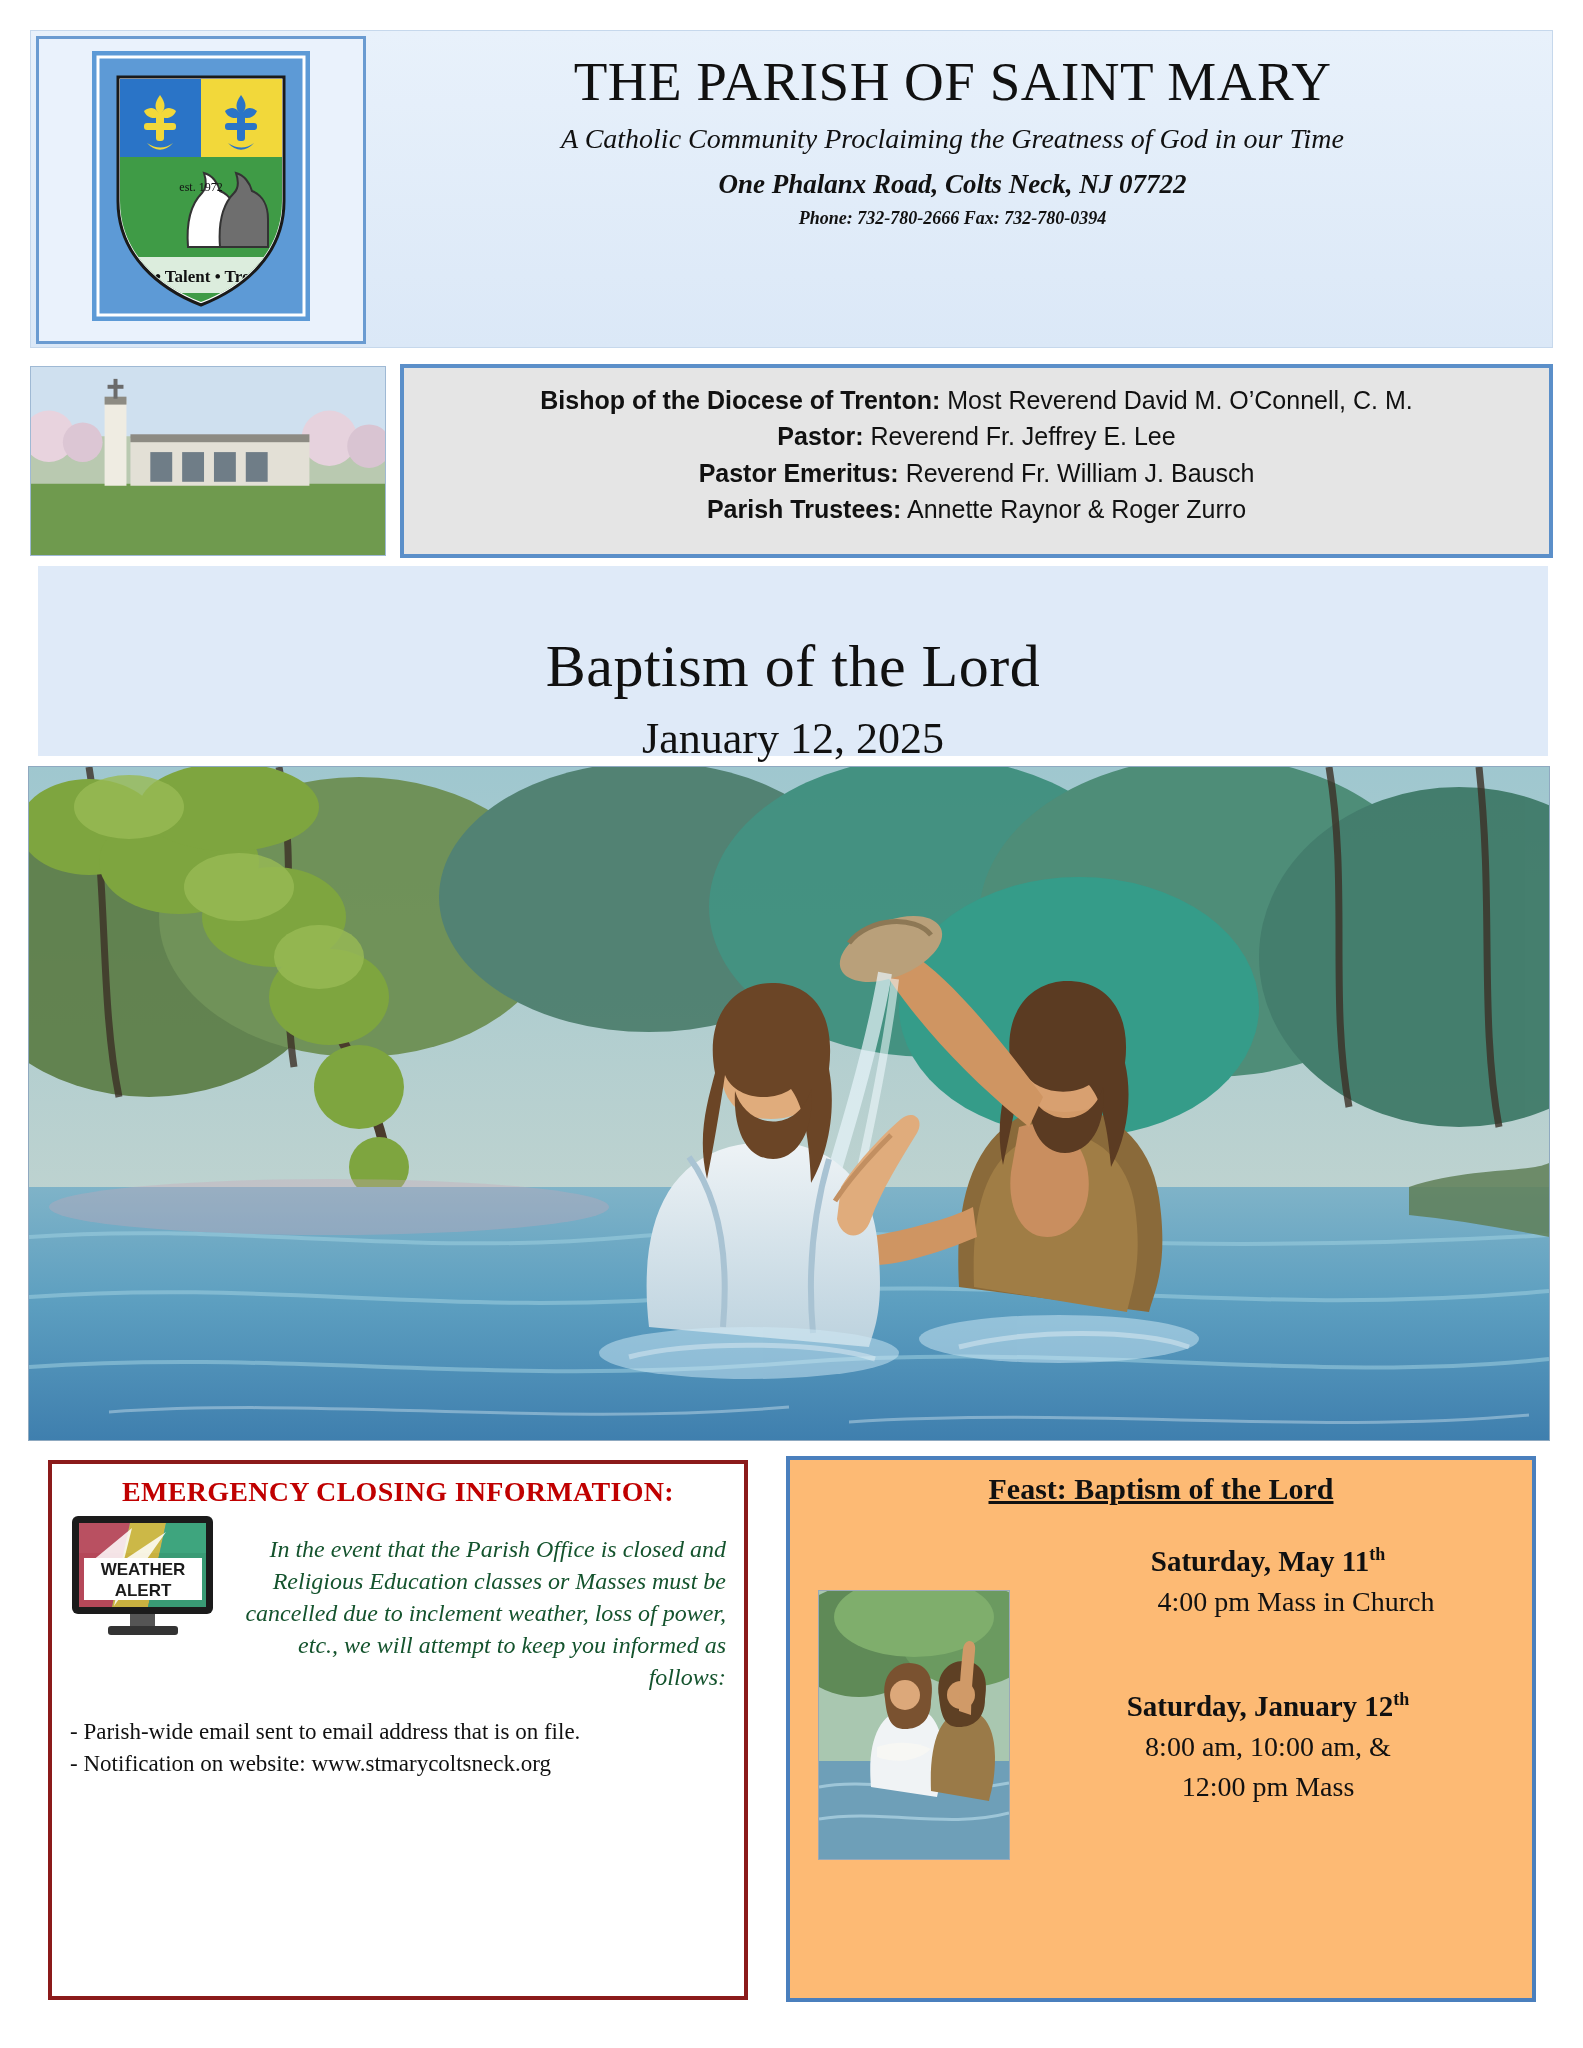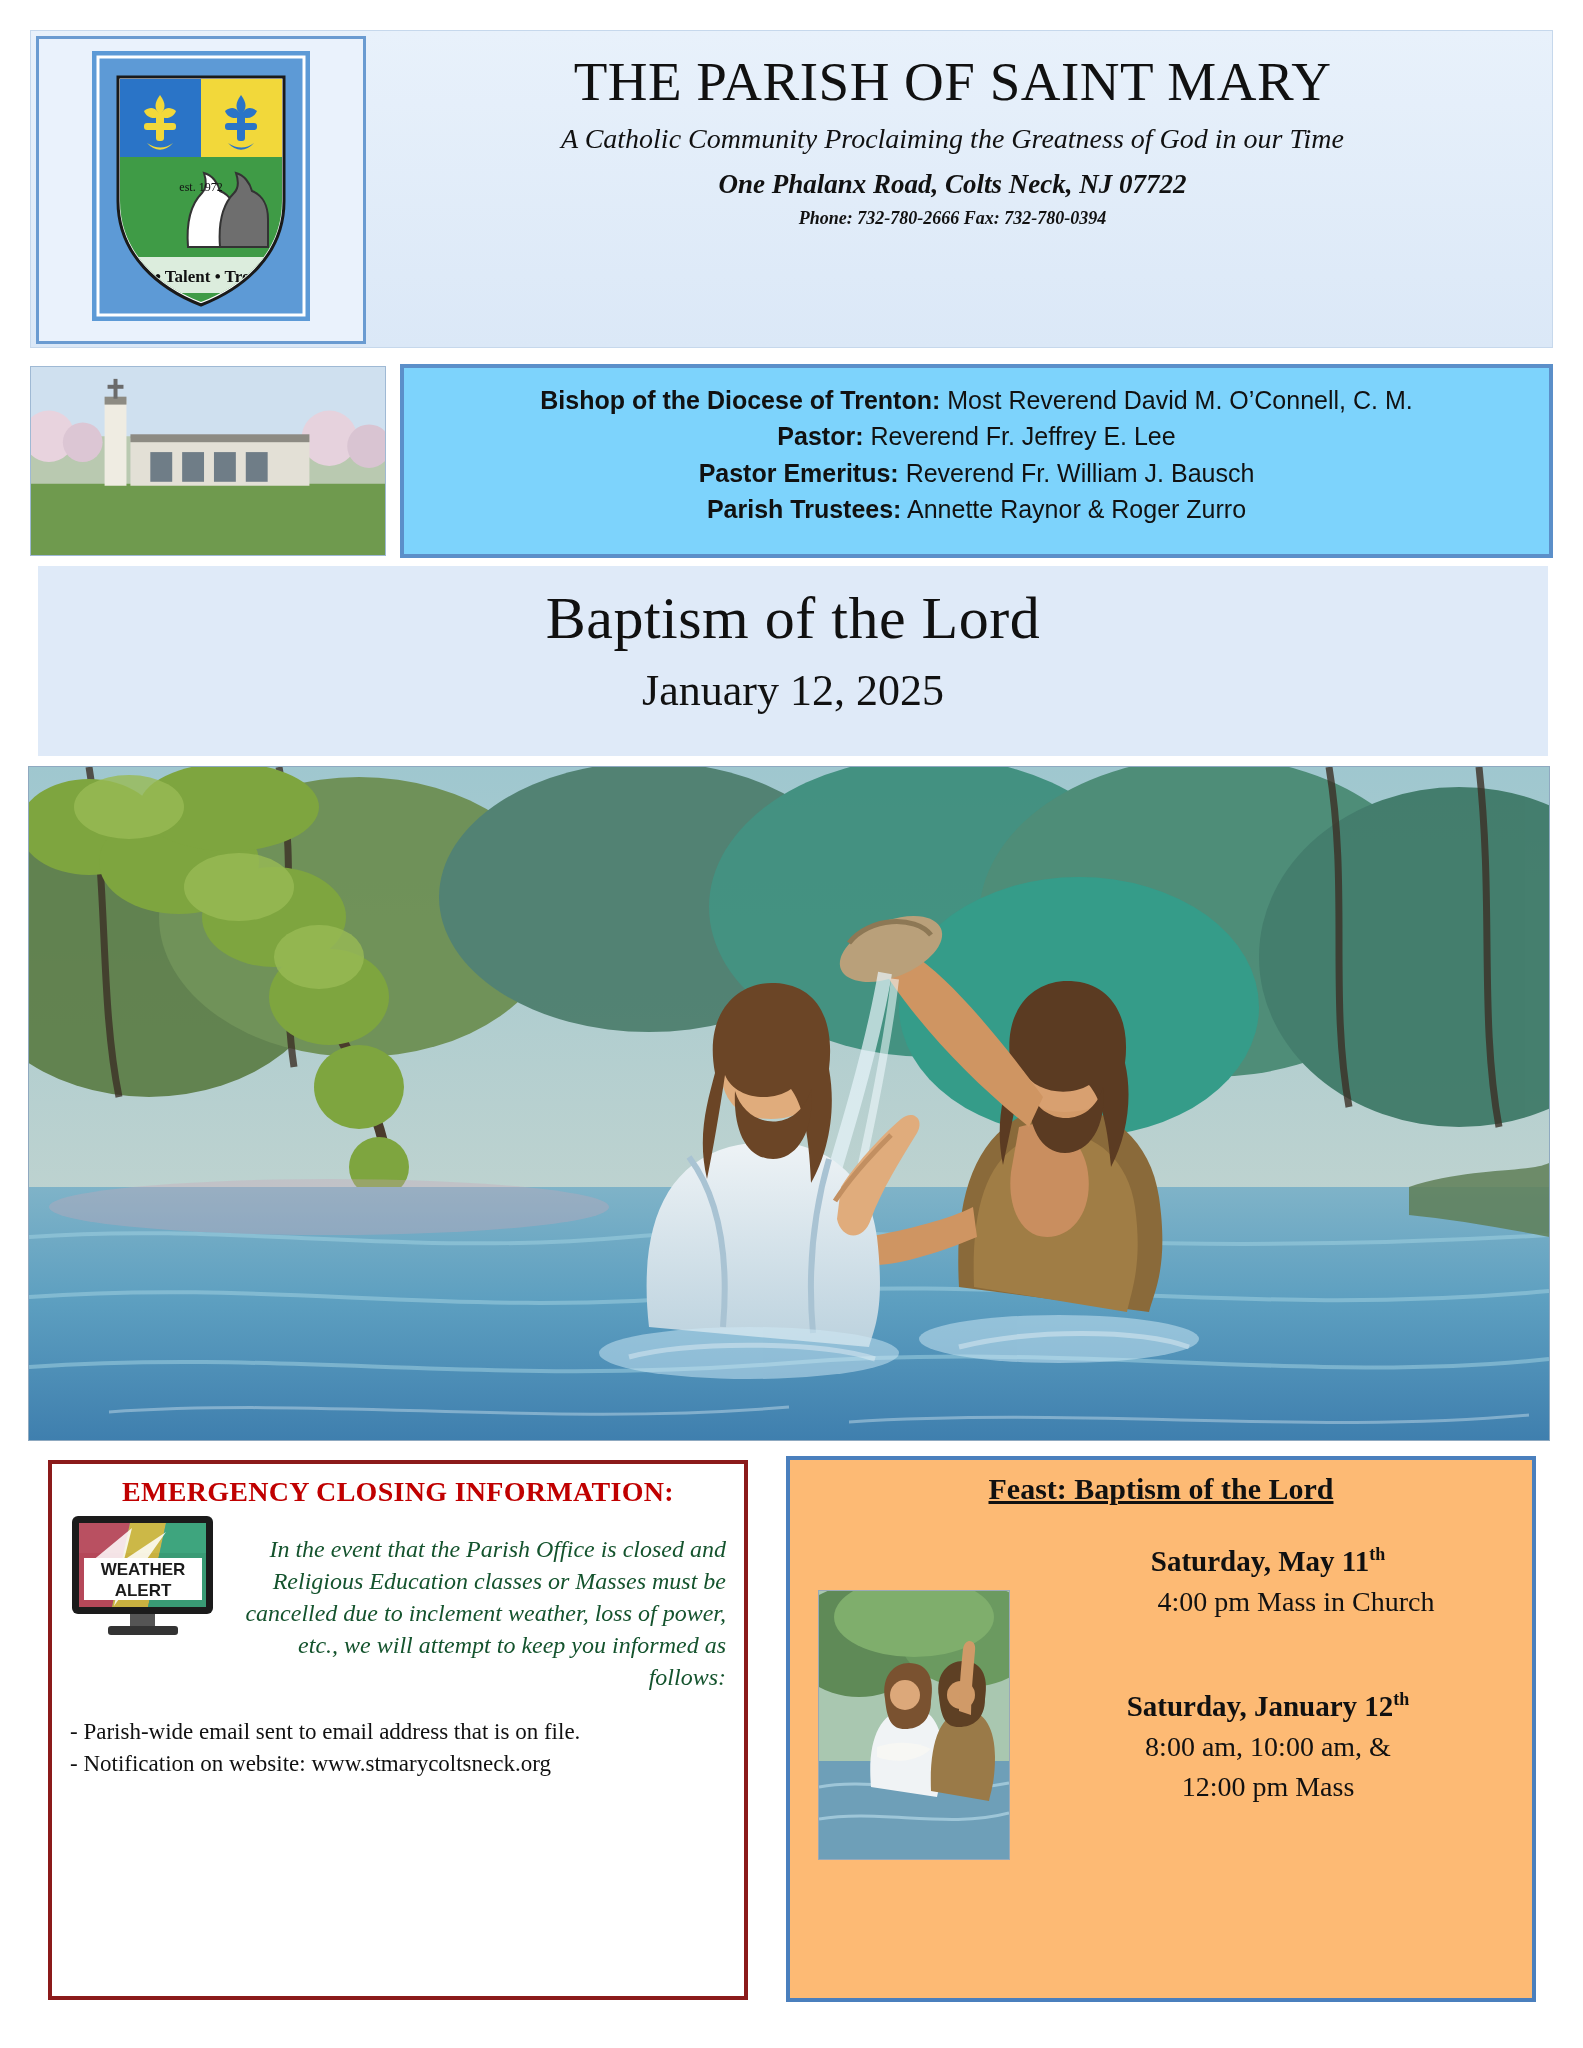--- a/index.html
+++ b/index.html
@@ -99,21 +99,21 @@
     border: 1px solid #9fb9d4;
     box-sizing: border-box;
   }
   .staff-box {
     position: absolute;
     left: 400px;
     top: 364px;
     width: 1153px;
     height: 194px;
     border: 4px solid #5b8fc9;
-    background: #7dd3fc;
+    background: #e5e5e5;
     box-sizing: border-box;
     text-align: center;
     font-family: "Liberation Sans", sans-serif;
     padding-top: 14px;
   }
   .staff-line {
     font-size: 25px;
     color: #111111;
     line-height: 1.45;
   }
@@ -127,20 +127,21 @@
     width: 1510px;
     height: 190px;
     background: #dfeaf8;
     text-align: center;
   }
   .feast-title {
     font-size: 60px;
     color: #111111;
     padding-top: 18px;
     letter-spacing: 0.5px;
+    margin-top: 48px;
   }
   .feast-date {
     font-size: 44px;
     color: #111111;
     margin-top: 12px;
   }
 
   
   .art {
     position: absolute;

